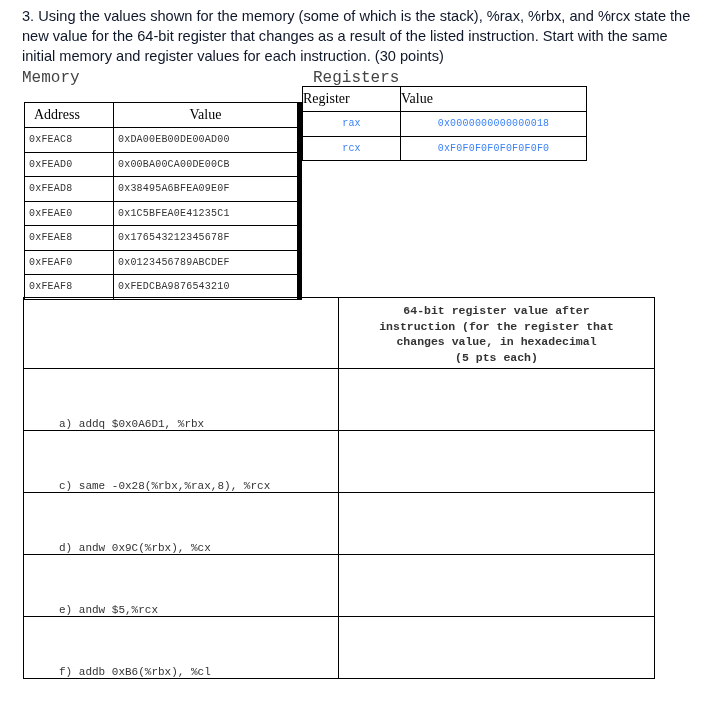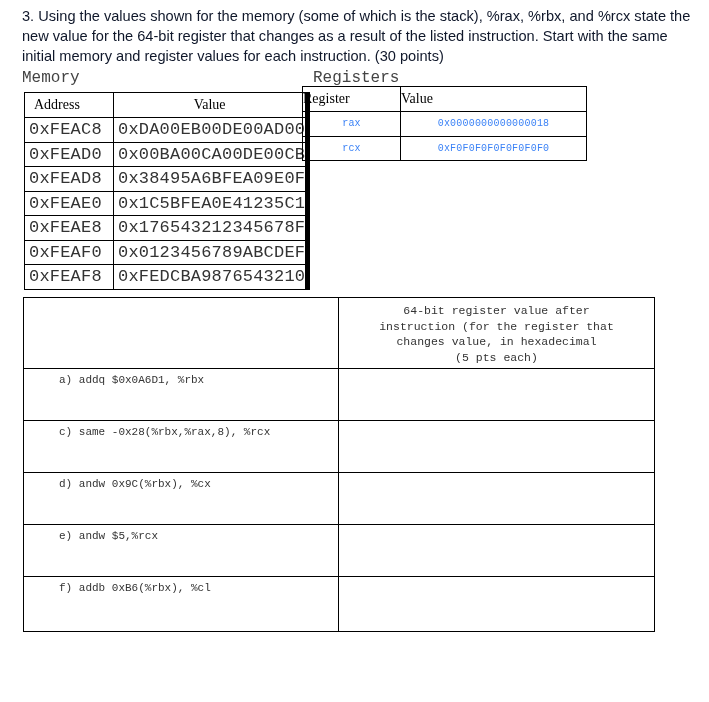--- a/index.html
+++ b/index.html
@@ -12,27 +12,27 @@
     .caption {
       position: absolute; top: 69px;
       font-family: "Liberation Mono", monospace; font-size: 16px; color: #444;
     }
     .cap-mem { left: 22px; }
     .cap-reg { left: 313px; }
 
     table { border-collapse: collapse; position: absolute; }
     td, th { border: 1px solid #000; padding: 0; }
 
-    .mem-table { left: 24px; top: 92px; border-right: 5px solid #000; }
+    .mem-table { left: 24px; top: 102px; border-right: 5px solid #000; }
     .mem-table th {
       font-family: "Liberation Serif", serif; font-weight: normal; font-size: 14px;
       height: 24px; text-align: center; color: #000;
     }
     .mem-table td {
-      font-family: "Liberation Mono", monospace; font-size: 17px; color: #333;
+      font-family: "Liberation Mono", monospace; font-size: 10px; color: #333;
       height: 23.5px; padding-left: 4px; letter-spacing: 0.2px; text-align: left; margin-left: 32px;
     }
     .mem-table .c-addr { width: 84px; }
     .mem-table .c-val { width: 179px; }
     .mem-table th.c-addr { text-align: left; padding-left: 9px; width: 79px; }
 
     .reg-table { left: 302px; top: 86px; border-left: 1px solid #000; }
     .reg-table th {
       font-family: "Liberation Serif", serif; font-weight: normal; font-size: 14px;
       height: 24px; text-align: left;
@@ -50,21 +50,21 @@
     .ans-table .c-ans { width: 315px; }
     .ans-table tr.head td { height: 70px; }
     .ans-table tr.row td { height: 51px; }
     .ans-table tr.row.last td { height: 54px; }
     .head-text {
       font-family: "Liberation Mono", monospace; font-size: 11.5px; color: #333;
       text-align: center; line-height: 15.5px; padding-top: 5px;
     }
     .instr-text {
       font-family: "Liberation Mono", monospace; font-size: 11px; color: #333;
-      padding-left: 35px; padding-top: 5px; white-space: pre;
+      padding-left: 35px; padding-top: 5px; white-space: pre; margin-top: 44px;
     }
   </style>
 </head>
 <body>
 
 <p class="question">3. Using the values shown for the memory (some of which is the stack), %rax, %rbx, and %rcx state the new value for the 64-bit register that changes as a result of the listed instruction. Start with the same initial memory and register values for each instruction. (30 points)</p>
 
 <div class="caption cap-mem">Memory</div>
 <div class="caption cap-reg">Registers</div>
 
@@ -120,21 +120,21 @@
     <td class="c-val">0xF0F0F0F0F0F0F0F0</td>
   </tr>
 </tbody>
   </table>
 
 <table class="ans-table">
   <tbody>
       <tr class="head">
     <td class="c-instr"></td>
     <td class="c-ans">
-      <div class="head-text" style="white-space: pre-line;">64-bit register value after
+      <div class="head-text" style="white-space: pre-line; font-weight: bold;">64-bit register value after
 instruction (for the register that
 changes value, in hexadecimal
 (5 pts each)</div>
     </td>
   </tr>
   <tr class="row">
     <td class="c-instr">
           <div class="instr-text">a) addq $0x0A6D1, %rbx</div>
         </td>
     <td class="c-ans"></td>

